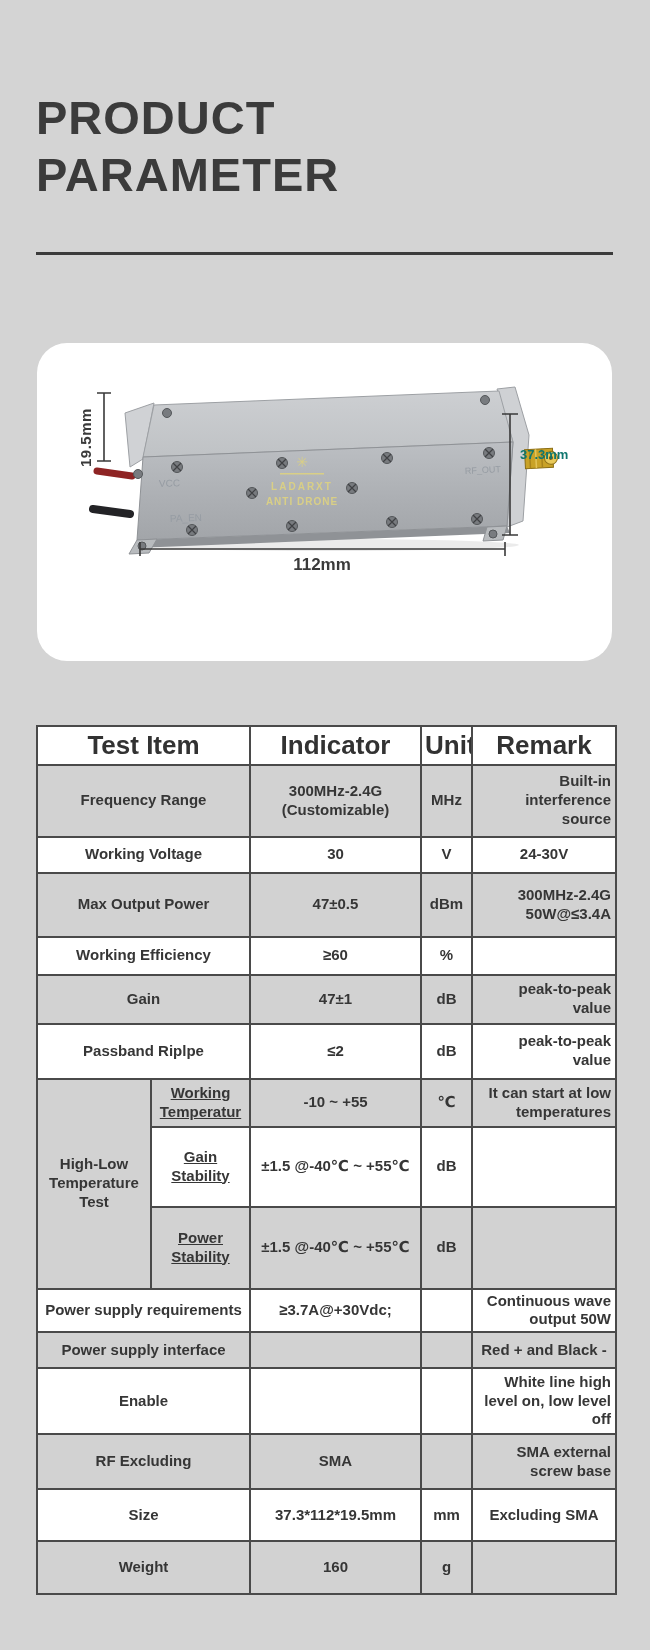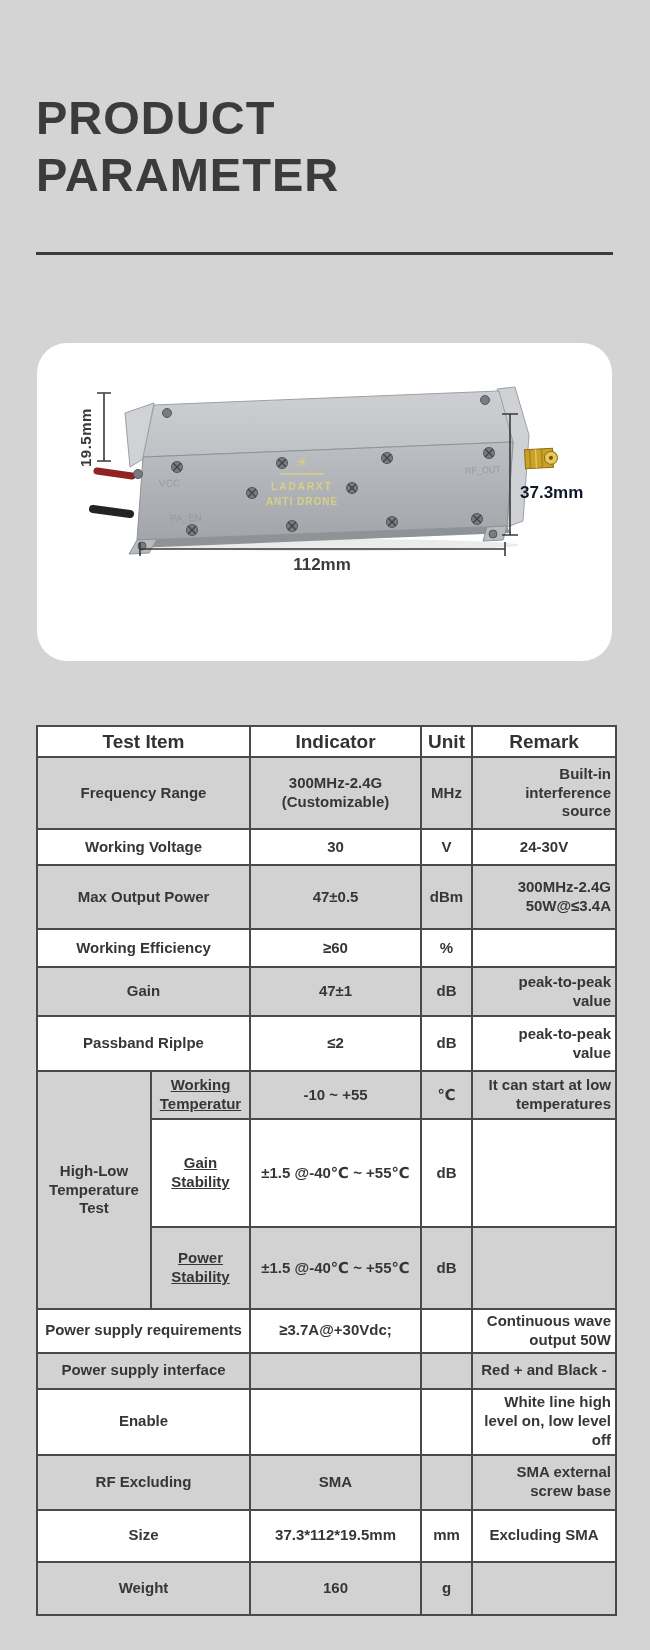--- a/index.html
+++ b/index.html
@@ -28,40 +28,40 @@
     width:575px;height:318px;
     background:#ffffff;border-radius:30px;
   }
   .card svg{position:absolute;left:0;top:0;}
   .dim-side{
     position:absolute;left:40px;top:44px;height:80px;
     writing-mode:vertical-rl;transform:rotate(180deg);
     font-size:15px;font-weight:700;color:#3a3a3a;letter-spacing:.5px;
   }
   .dim-right{
-    position:absolute;left:483px;top:140px;
-    font-size:17px;font-weight:700;color:#0f172a;
+    position:absolute;left:483px;top:104px;
+    font-size:13px;font-weight:700;color:#0f766e;
   }
   .dim-bottom{
     position:absolute;left:230px;top:212px;width:110px;
     text-align:center;font-size:17px;font-weight:700;color:#3a3a3a;
   }
   
   table.params{
     position:absolute;left:36px;top:725px;
     width:579px;border-collapse:collapse;table-layout:fixed;
     font-size:15px;font-weight:600;color:#363636;
   }
   table.params th,table.params td{
     border:2px solid #4a4a4a;
     vertical-align:middle;text-align:center;
     padding:2px 4px;line-height:1.25;
     overflow:hidden;
   }
-  table.params th{font-size:19px;font-weight:700;color:#323232;padding:2px 3px;}
+  table.params th{font-size:26px;font-weight:700;color:#323232;padding:2px 3px;}
   tr.light{background:#ffffff;}
   tr.shade{background:#d2d2d2;}
   thead tr{background:#ffffff;}
   td.sub{text-align:left;padding-left:7px;text-decoration:underline;}
   td.grp{background:#d2d2d2;text-align:left;padding-left:7px;}
   td.remark .rwrap{display:inline-block;text-align:right;}
 </style>
 </head>
 <body>
 
@@ -219,21 +219,21 @@
         <td class="remark"><span class="rwrap">peak-to-peak value</span></td>
       </tr>
 
       <tr class="shade" style="height:48px">
         <td class="grp" rowspan="3">High-Low Temperature Test</td>
         <td class="sub">Working Temperatur</td>
         <td>-10 ~ +55</td>
         <td>℃</td>
         <td class="remark"><span class="rwrap">It can start at low temperatures</span></td>
       </tr>
-      <tr class="light" style="height:108px">
+      <tr class="light" style="height:80px">
         <td class="sub">Gain Stability</td>
         <td>±1.5 @-40℃ ~ +55℃</td>
         <td>dB</td>
         <td class="remark"><span class="rwrap"></span></td>
       </tr>
       <tr class="shade" style="height:82px">
         <td class="sub">Power Stability</td>
         <td>±1.5 @-40℃ ~ +55℃</td>
         <td>dB</td>
         <td class="remark"><span class="rwrap"></span></td>

